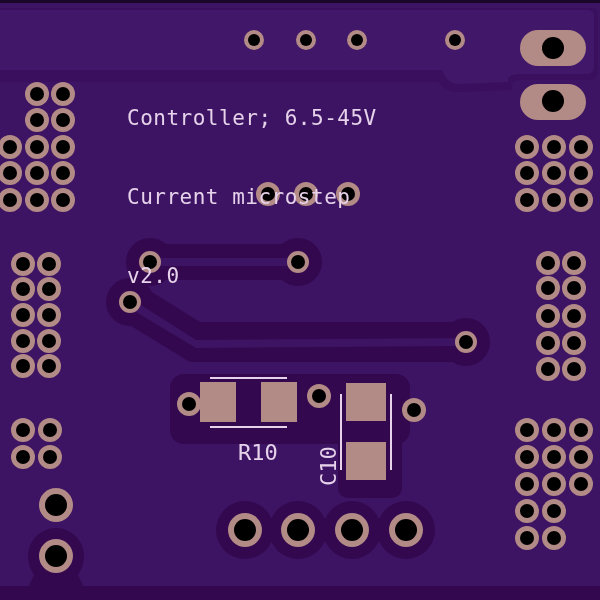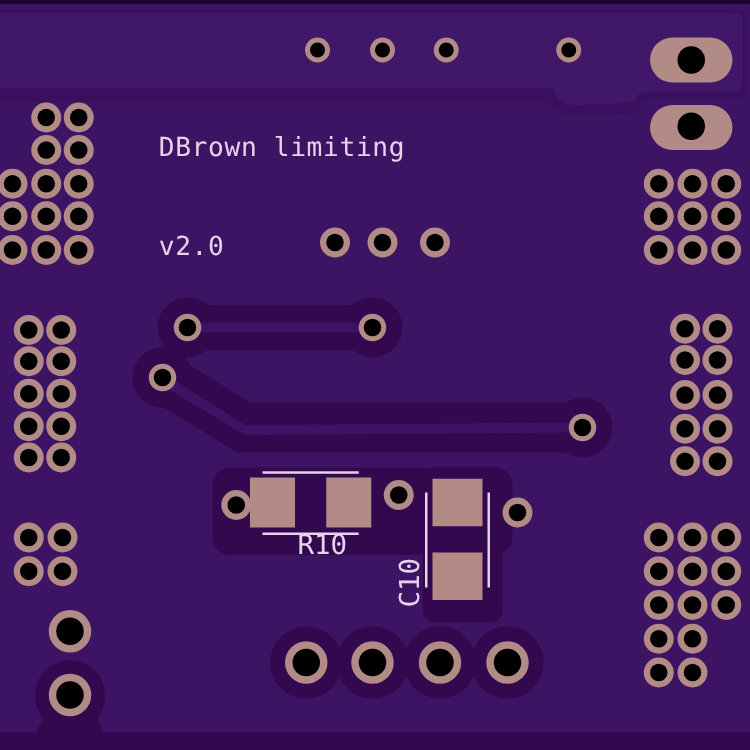--- a/index.html
+++ b/index.html
@@ -300,18 +300,19 @@
 
   <g>
     <rect x="346" y="383" width="40" height="38" fill="#b28a86"></rect>
     <rect x="346" y="442" width="40" height="38" fill="#b28a86"></rect>
     <line x1="341" y1="394" x2="341" y2="470" stroke="#e6d2ea" stroke-width="2"></line>
     <line x1="391" y1="394" x2="391" y2="470" stroke="#e6d2ea" stroke-width="2"></line>
   </g>
 </svg>
 
 <div class="silk-text">
-  <div>DBrown limiting</div>
+  <div>Controller; 6.5-45V</div>
+  <div>Current microstep</div>
   <div>v2.0</div>
 </div>
 
-<div class="ref-label" style="left:238px; top:424px;text-align:center;">R10</div>
+<div class="ref-label" style="left:238px; top:440px;text-align:center;">R10</div>
 <div class="ref-label" style="left:302px; top:448px; transform: rotate(-90deg); transform-origin: 26px 12px;">C10</div>
 
 </body></html>

